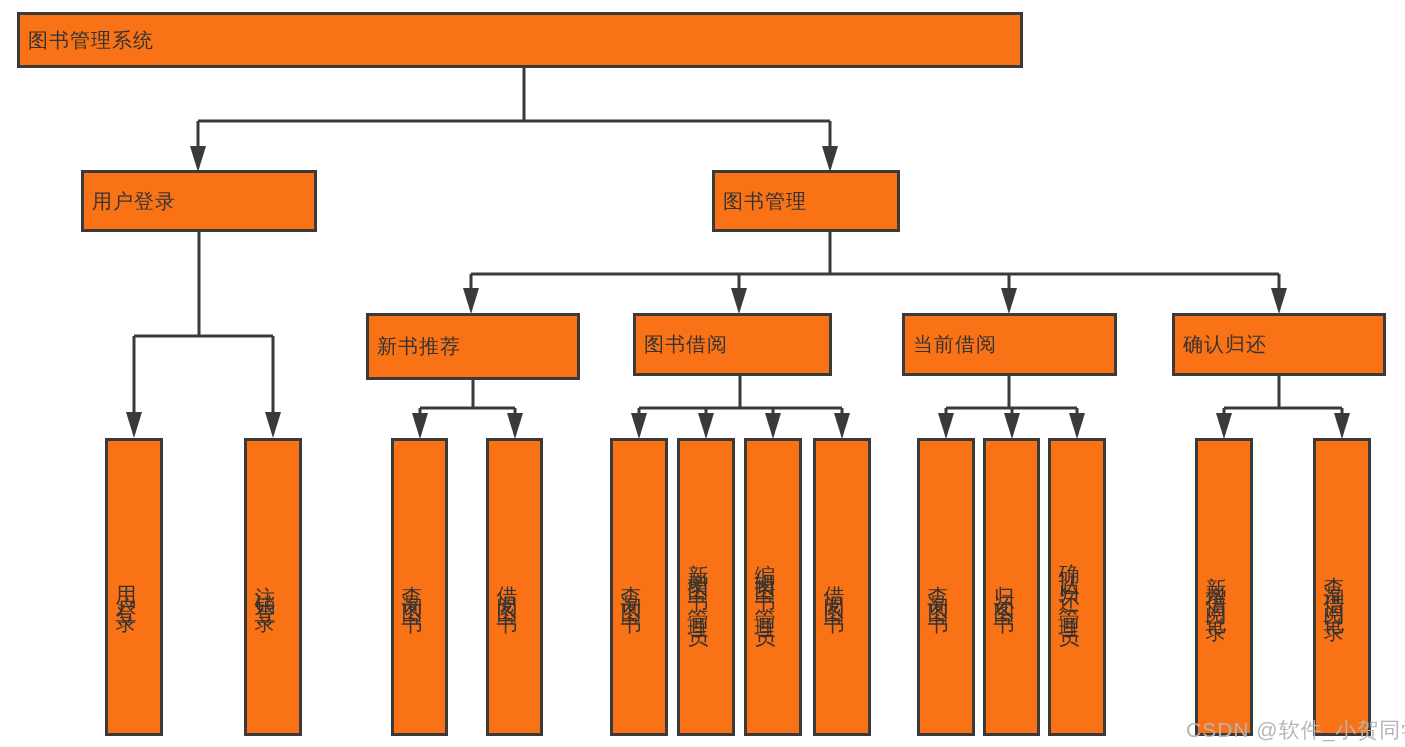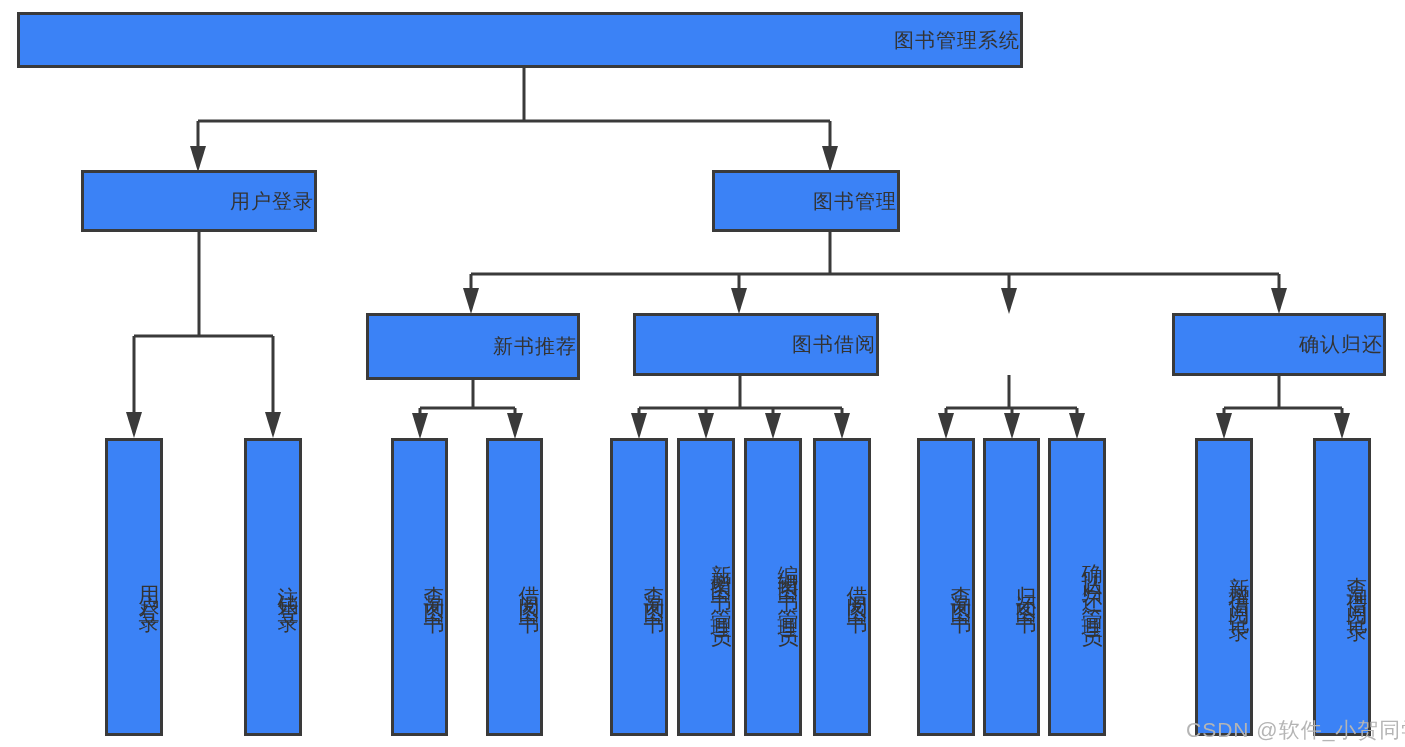--- a/index.html
+++ b/index.html
@@ -2,23 +2,24 @@
 <html><head>
 <meta charset="utf-8">
 <style>
   html,body { margin:0; padding:0; background:#ffffff; }
   .stage {
     position:relative; width:1405px; height:747px; background:#ffffff;
     font-family:"Liberation Sans", sans-serif; overflow:hidden;
   }
   .connectors { position:absolute; left:0; top:0; width:1405px; height:747px; }
   .node {
-    position:absolute; box-sizing:border-box; background:#3b82f6;
-    border:3px solid #3a3a3a; display:flex; align-items:center; justify-content:flex-end;
+    position:absolute; box-sizing:border-box; background:#f97316;
+    border:3px solid #3a3a3a; display:flex; align-items:center; justify-content:flex-start;
     color:#333333;
+    padding-left:8px;
   }
   .node .label { font-size:20px; letter-spacing:1px; white-space:nowrap; }
   .node.leaf .label {
     writing-mode:vertical-lr; text-orientation:mixed;
     font-size:21px; line-height:1; letter-spacing:9px; white-space:normal;
   }
   .watermark {
     position:absolute; left:1186px; top:716px; font-size:21px;
     color:#b5b5b5; letter-spacing:1px; white-space:nowrap;
   }
@@ -68,22 +69,25 @@
   <div class="node branch" style="left:81px;top:170px;width:236px;height:62px">
     <span class="label">用户登录</span>
   </div>
   <div class="node branch" style="left:712px;top:170px;width:188px;height:62px">
     <span class="label">图书管理</span>
   </div>
 
   <div class="node branch" style="left:366px;top:313px;width:214px;height:67px">
     <span class="label">新书推荐</span>
   </div>
-  <div class="node branch" style="left:633px;top:313px;width:246px;height:63px">
+  <div class="node branch" style="left:633px;top:313px;width:199px;height:63px">
     <span class="label">图书借阅</span>
+  </div>
+  <div class="node branch" style="left:902px;top:313px;width:215px;height:63px">
+    <span class="label">当前借阅</span>
   </div>
   <div class="node branch" style="left:1172px;top:313px;width:214px;height:63px">
     <span class="label">确认归还</span>
   </div>
 
   <div class="node leaf" style="left:105px;top:438px;width:58px;height:298px">
     <span class="label">用户登录</span>
   </div>
   <div class="node leaf" style="left:244px;top:438px;width:58px;height:298px">
     <span class="label">注销登录</span>

